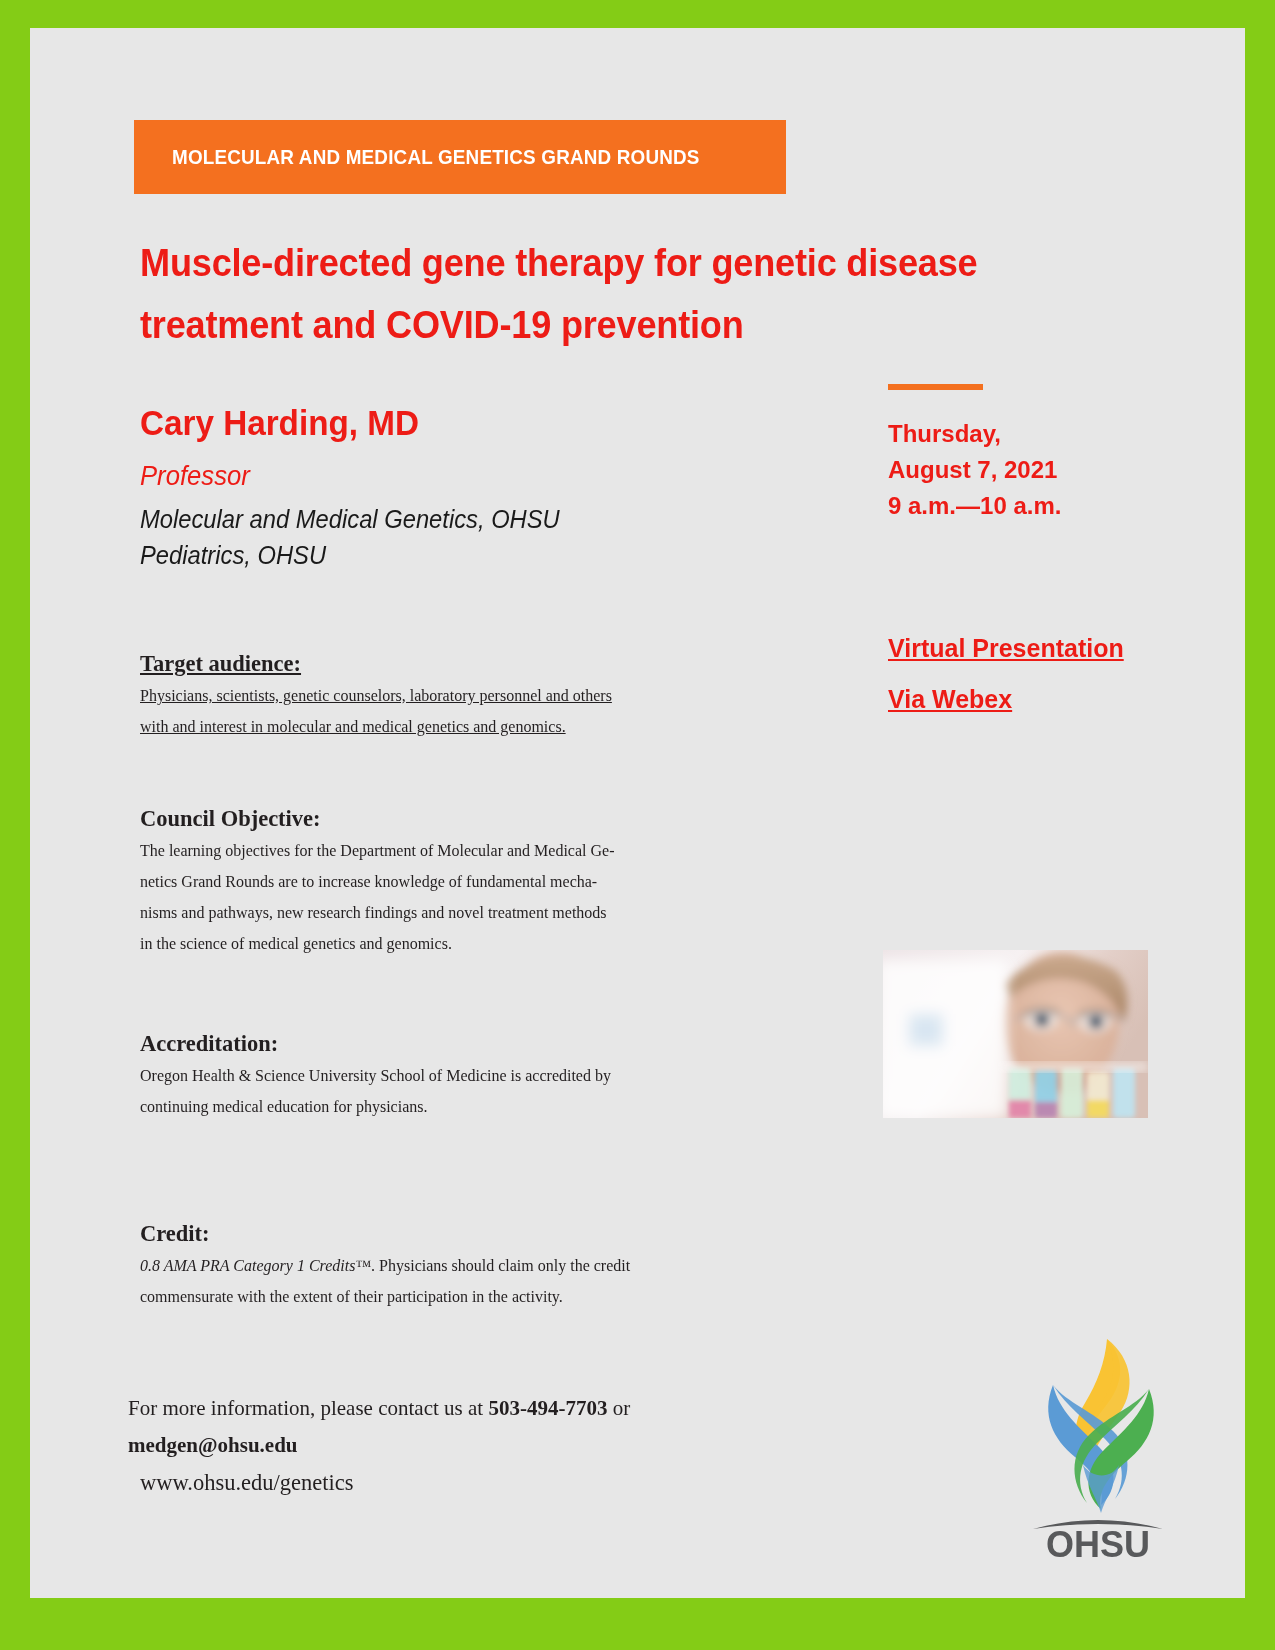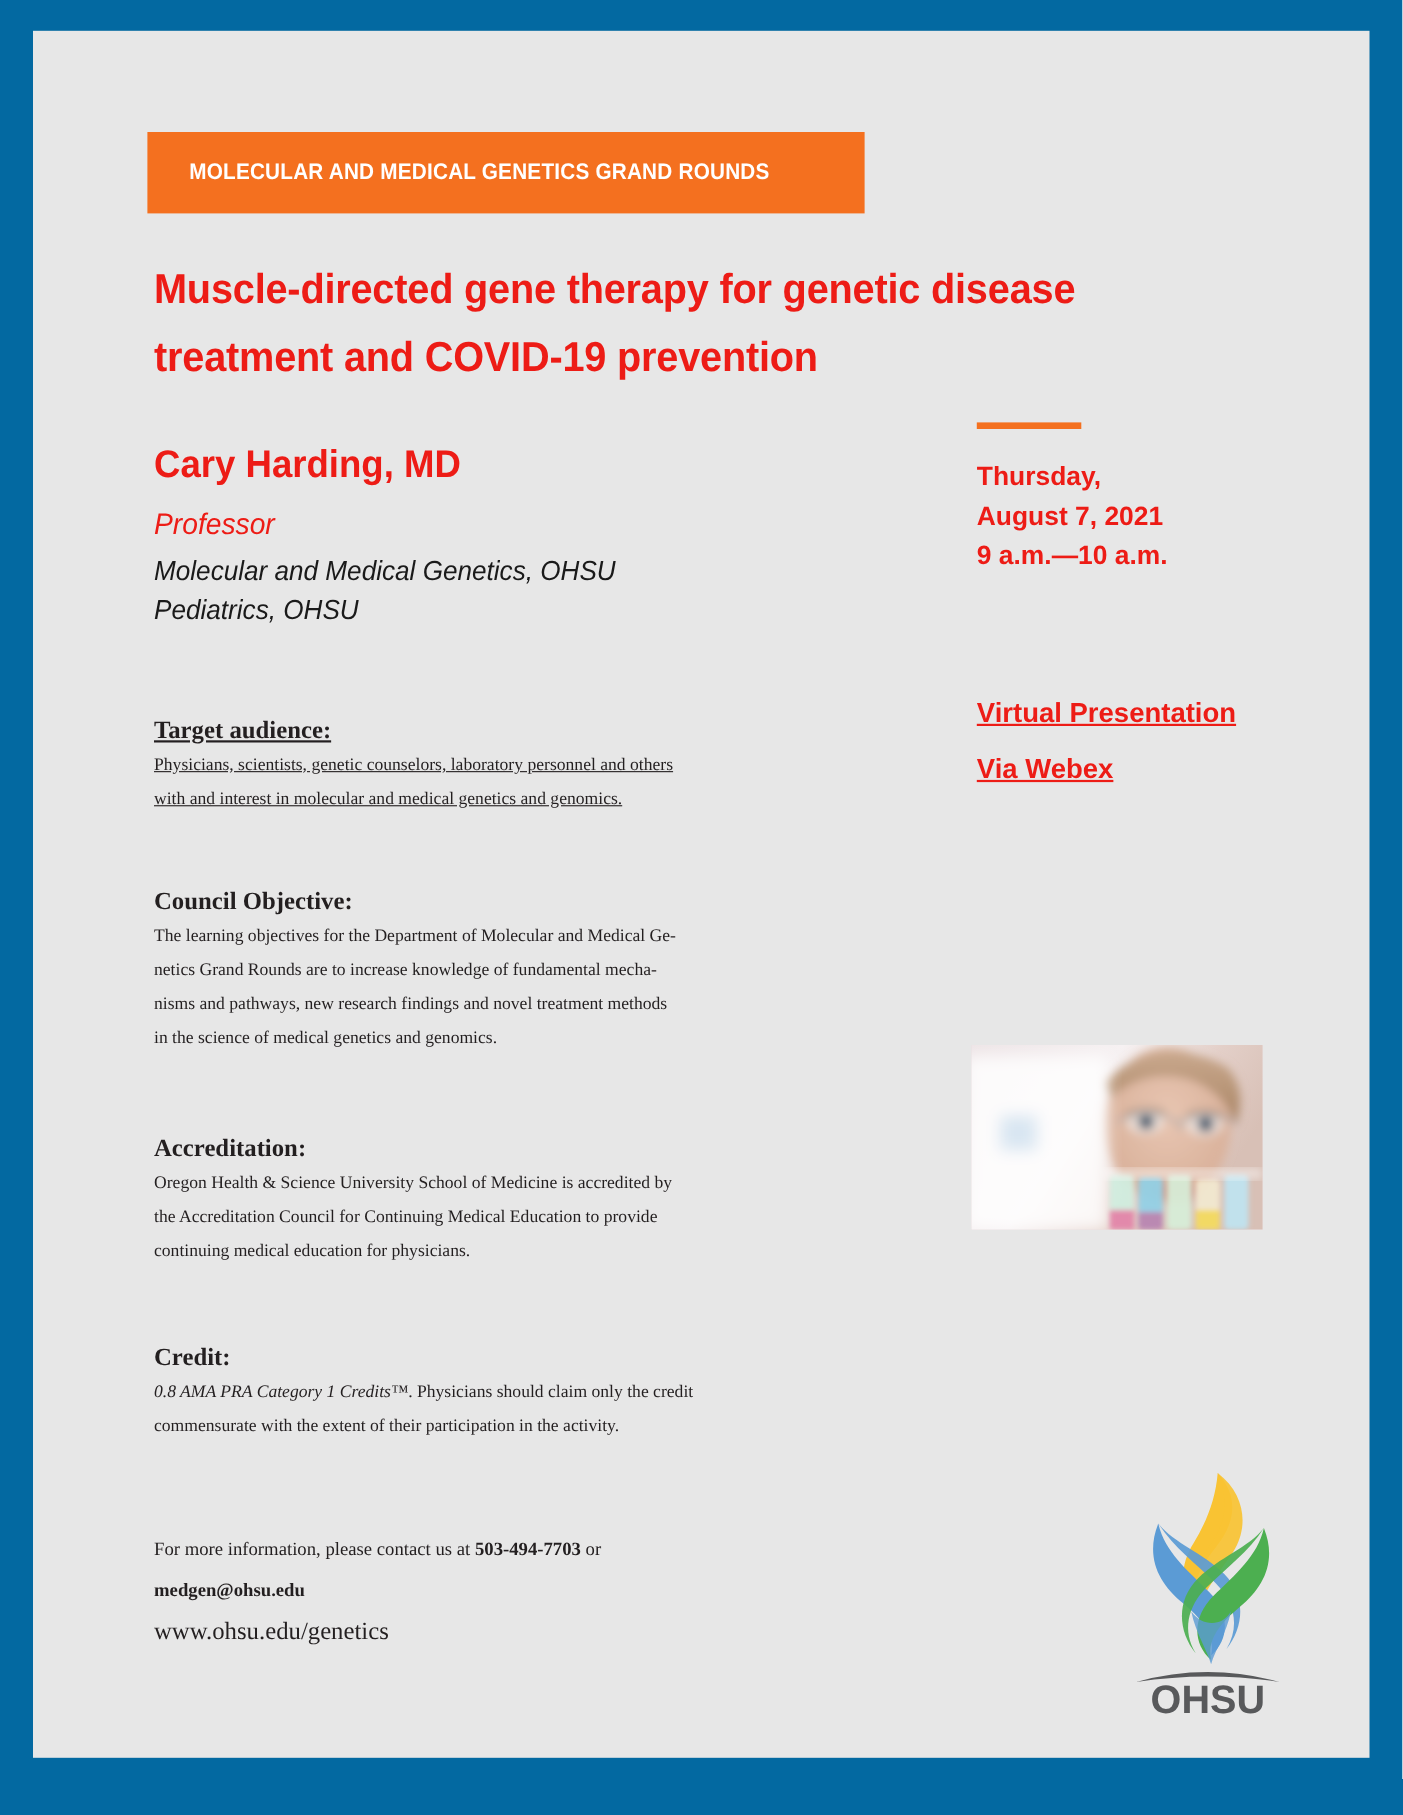--- a/index.html
+++ b/index.html
@@ -7,21 +7,21 @@
     padding: 0;
     background: #ffffff;
   }
   body {
     font-family: "Liberation Serif", serif;
   }
   .page {
     position: relative;
     width: 1275px;
     height: 1650px;
-    background: #0369a1;
+    background: #84cc16;
     overflow: hidden;
   }
   .canvas {
     position: absolute;
     left: 30px;
     top: 28px;
     width: 1215px;
     height: 1570px;
     background: #e7e7e7;
   }
@@ -161,26 +161,26 @@
   .sec-body div { white-space: nowrap; }
   .sec-body i { font-style: italic; }
 
   #section-audience { top: 620px; text-decoration: underline; }
   #section-objective { top: 775px; }
   #section-accreditation { top: 1000px; }
   #section-credit { top: 1190px; }
 
   .contact {
     position: absolute;
-    left: 110px;
+    left: 98px;
     top: 1362px;
     width: 760px;
     color: #231f20;
     font-family: "Liberation Serif", serif;
-    font-size: 17px;
+    font-size: 21px;
     line-height: 37px;
   }
   .contact div { white-space: nowrap; }
   .contact b { font-weight: bold; }
   .weburl {
     position: absolute;
     left: 110px;
     top: 1442px;
     color: #231f20;
     font-family: "Liberation Serif", serif;
@@ -259,21 +259,20 @@
         <div>netics Grand Rounds are to increase knowledge of fundamental mecha-</div>
         <div>nisms and pathways, new research findings and novel treatment methods</div>
         <div>in the science of medical genetics and genomics.</div>
       </div>
     </div>
 
     <div class="section" id="section-accreditation">
       <div class="sec-head">Accreditation:</div>
       <div class="sec-body">
         <div>Oregon Health &amp; Science University School of Medicine is accredited by</div>
-        <div>the Accreditation Council for Continuing Medical Education to provide</div>
         <div>continuing medical education for physicians.</div>
       </div>
     </div>
 
     <div class="section" id="section-credit">
       <div class="sec-head">Credit:</div>
       <div class="sec-body">
         <div><i>0.8 AMA PRA Category 1 Credits™</i><span>. Physicians should claim only the credit</span></div>
         <div>commensurate with the extent of their participation in the activity.</div>
       </div>

